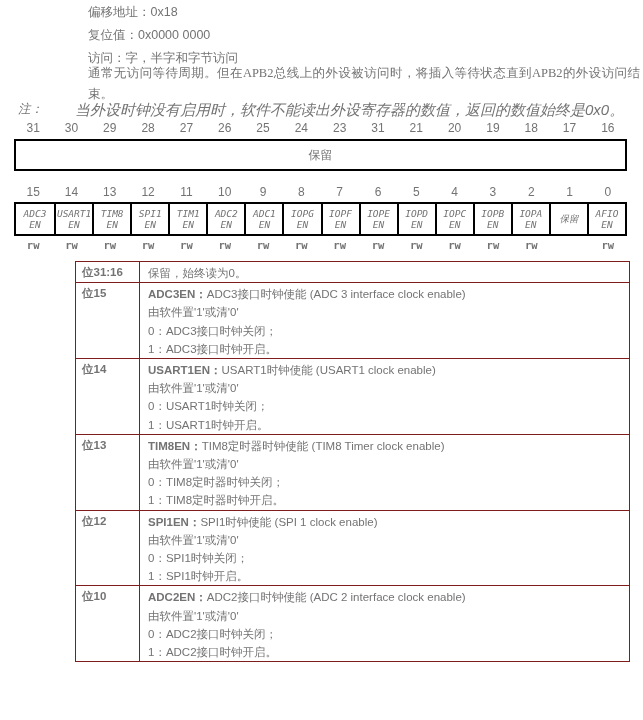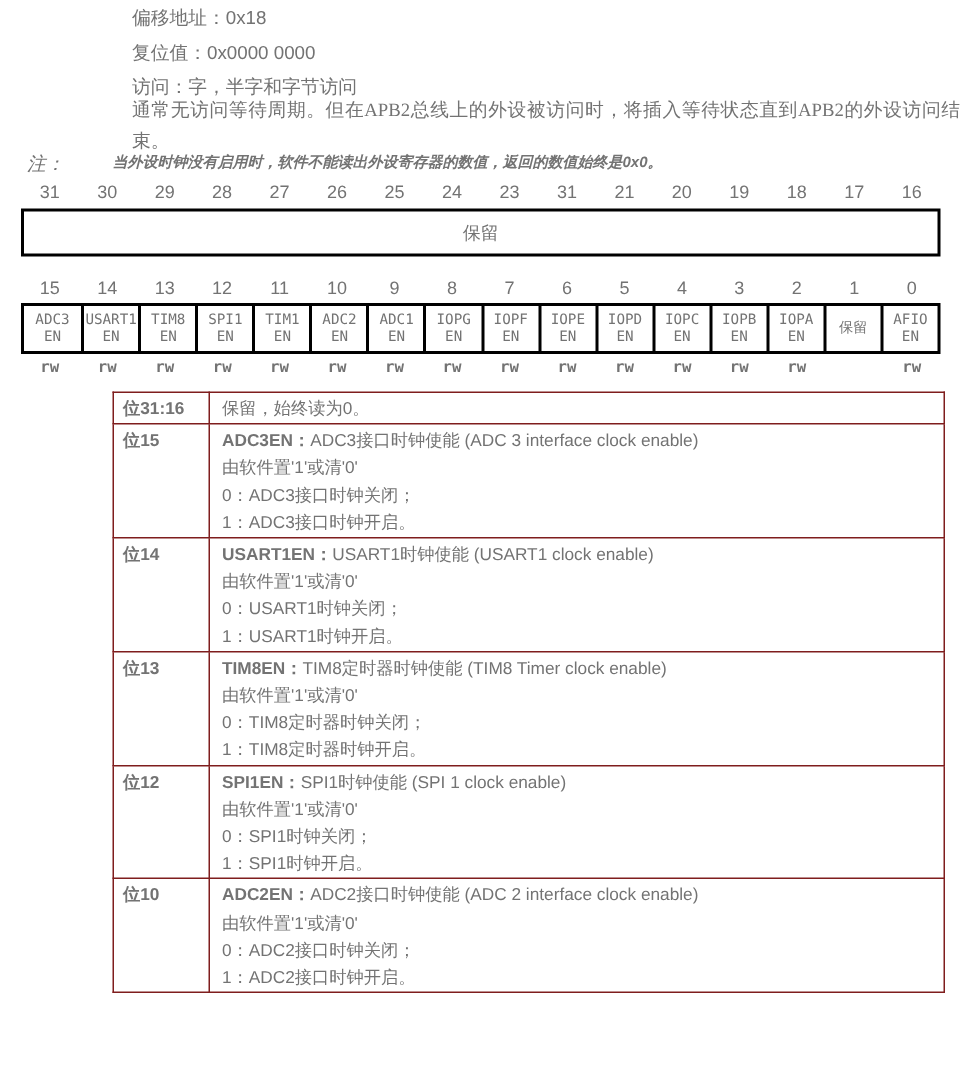--- a/index.html
+++ b/index.html
@@ -4,21 +4,21 @@
 <style>
   html,body { margin:0; padding:0; background:#ffffff; }
   .page {
     position:relative; width:643px; height:720px; background:#ffffff;
     color:#737373; font-family:"Liberation Sans", sans-serif; overflow:hidden;
   }
   .abs { position:absolute; }
   .lbl { font-size:12.5px; white-space:nowrap; }
   .para { font-size:12.5px; line-height:20.5px; width:552px; text-align:justify;font-family:Liberation Serif, serif; }
   .note-label { font-size:12.5px; font-style:italic; }
-  .note-text { font-size:10px; font-style:italic; white-space:nowrap;font-weight:bold; }
+  .note-text { font-size:15px; font-style:italic; white-space:nowrap; }
 
   
   .bitgrid { display:grid; grid-template-columns:repeat(16,1fr); width:613px; }
   .bitnum { text-align:center; font-size:12px; }
   .reserved-box {
     width:613px; height:32px; border:2px solid #000; box-sizing:border-box;
     display:flex; align-items:center; justify-content:center; font-size:12px;
   }
   .fields-box {
     width:613px; height:34px; border:2px solid #000; box-sizing:border-box;
@@ -101,21 +101,21 @@
       <div class="bitnum">7</div>
       <div class="bitnum">6</div>
       <div class="bitnum">5</div>
       <div class="bitnum">4</div>
       <div class="bitnum">3</div>
       <div class="bitnum">2</div>
       <div class="bitnum">1</div>
       <div class="bitnum">0</div>
     </div>
 
-  <div class="abs fields-box bitgrid" style="left:14px; top:202px;">
+  <div class="abs fields-box bitgrid" style="left:14px; top:202px;font-style:italic;">
       <div class="fieldcell">
         <div>ADC3</div>
         <div>EN</div>
       </div>
       <div class="fieldcell">
         <div>USART1</div>
         <div>EN</div>
       </div>
       <div class="fieldcell">
         <div>TIM8</div>

